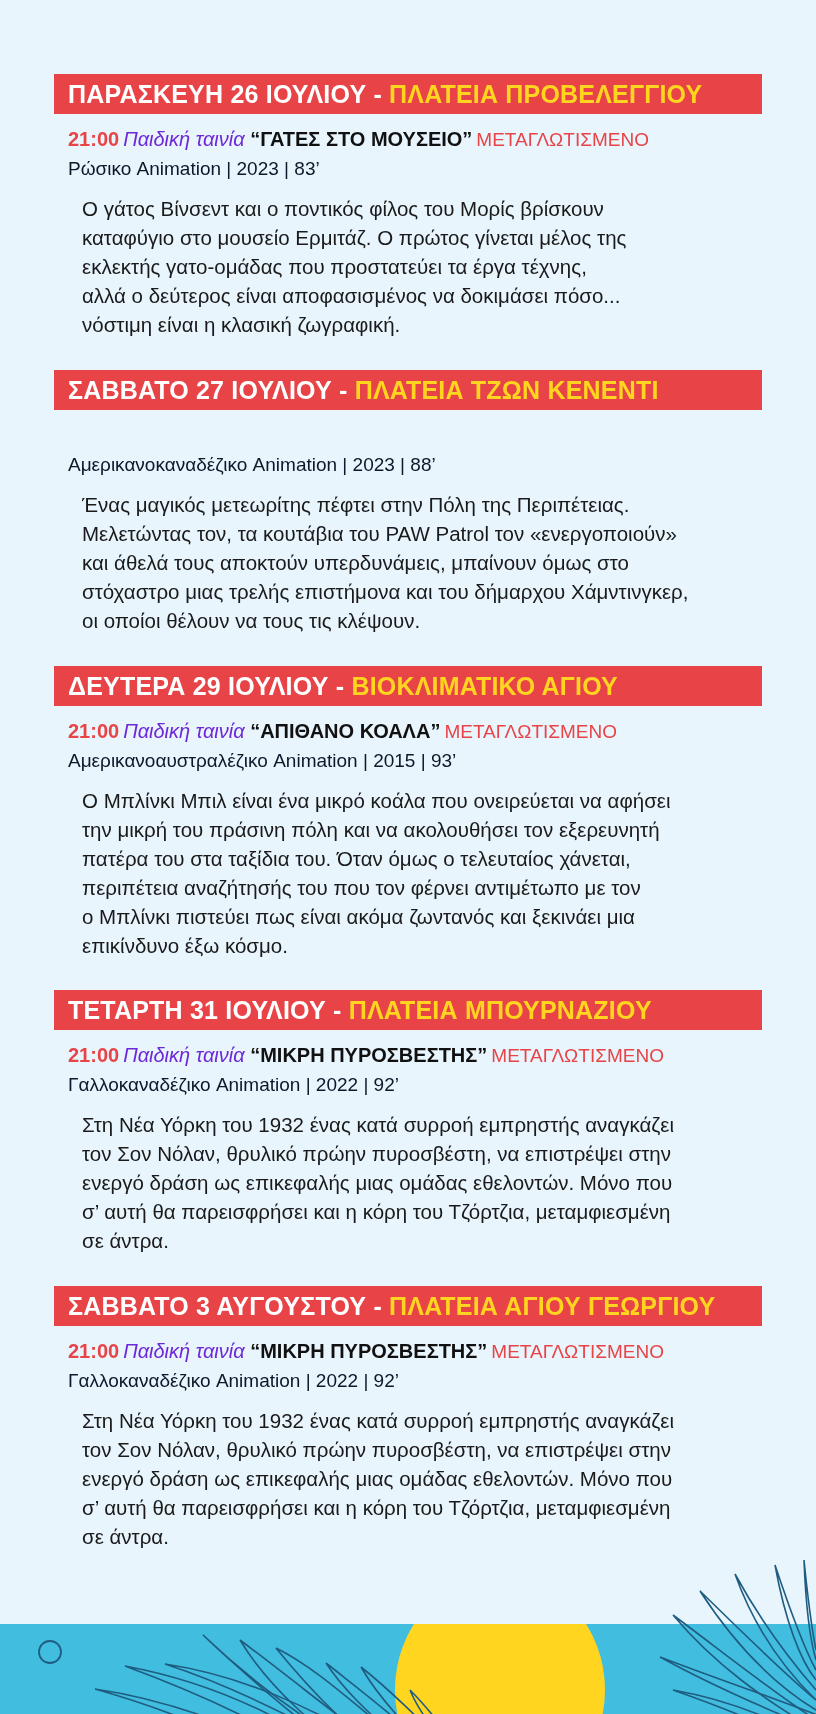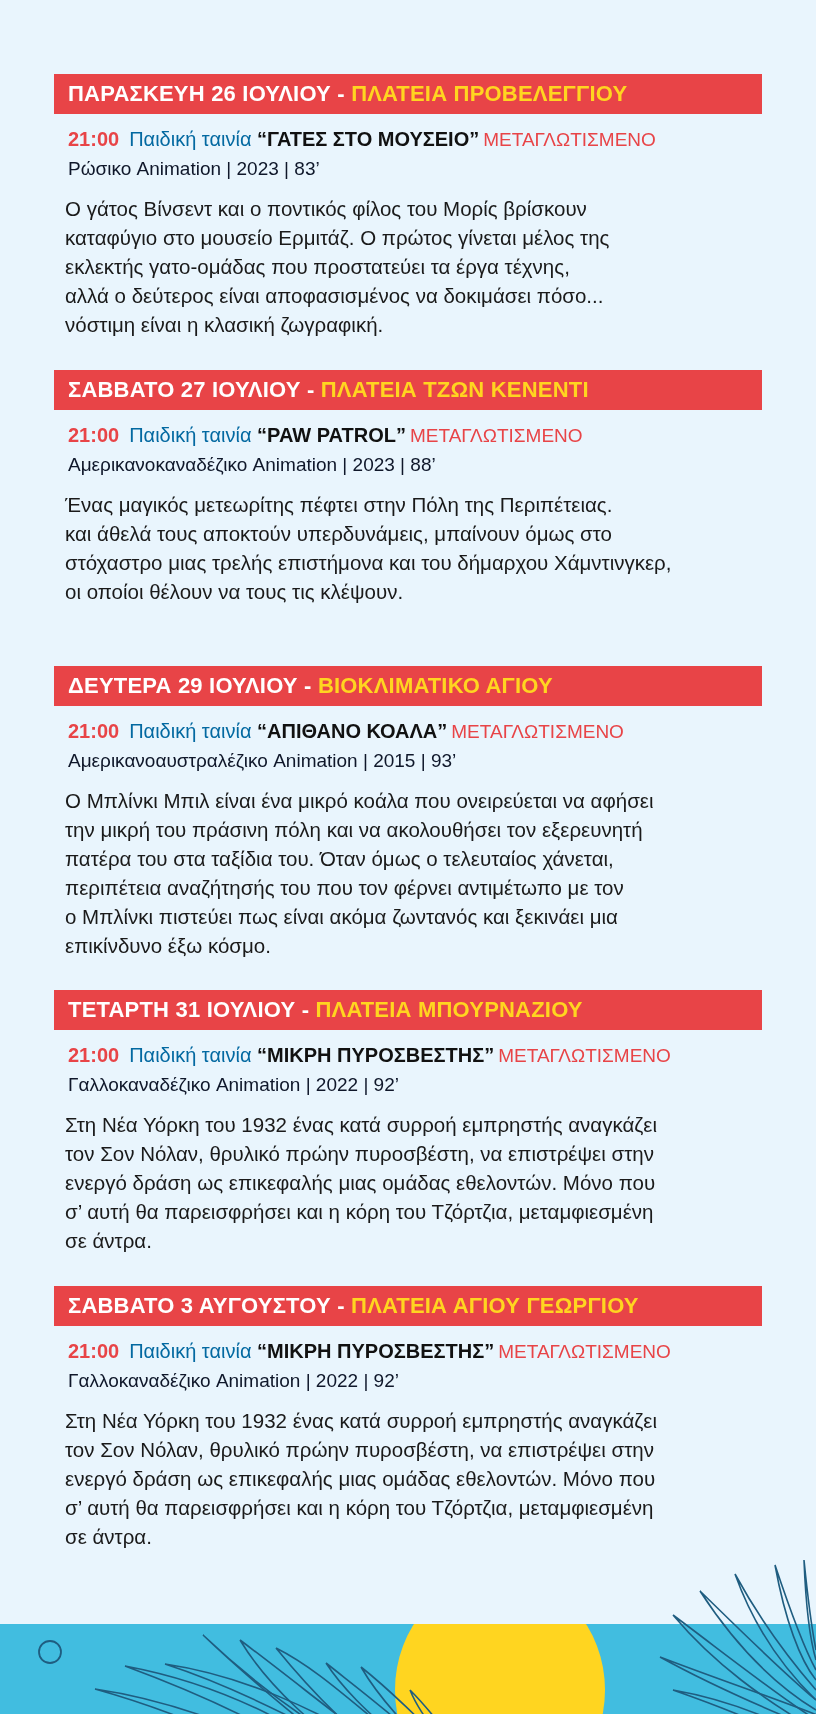--- a/index.html
+++ b/index.html
@@ -6,32 +6,32 @@
   body {
     width:816px; height:1714px; position:relative; overflow:hidden;
     background:#e9f5fd;
     font-family:"Liberation Sans", "DejaVu Sans", sans-serif;
     color:#1a1a1a;
   }
   .section { position:absolute; left:54px; width:708px; }
   .hdr {
     height:40px; background:#e84447; color:#ffffff;
     font-family:"Liberation Sans", sans-serif; font-weight:bold;
-    font-size:22px; line-height:40px; padding-left:14px;
+    font-size:25px; line-height:40px; padding-left:14px;
     letter-spacing:0.2px; white-space:nowrap; overflow:hidden;
     transform-origin:left center;
   }
   .hdr .place { color:#ffd520; }
   .timeline { position:absolute; left:14px; top:53px; font-size:20px; white-space:nowrap; line-height:24px; }
-  .timeline .time { color:#e84447; font-weight:bold; margin-right:10px; }
-  .timeline .kind { color:#0369a1; }
+  .timeline .time { color:#e84447; font-weight:bold; margin-right:4px; }
+  .timeline .kind { color:#6d28d9;font-style:italic; }
   .timeline .title { font-weight:bold; color:#111; }
   .timeline .dub { color:#e84447; font-size:19px; text-transform:uppercase; margin-left:4px; }
   .meta { position:absolute; left:14px; top:83px; font-size:19px; white-space:nowrap; line-height:24px; color:#0f172a; }
-  .desc { position:absolute; left:11px; top:120px; font-size:20.5px; line-height:29px; color:#1a1a1a; }
+  .desc { position:absolute; left:28px; top:120px; font-size:20.5px; line-height:29px; color:#1a1a1a; }
   .desc div { white-space:nowrap; }
   .banner { position:absolute; left:0; top:1624px; width:816px; height:90px; background:#41bde0; overflow:hidden; }
   .deco { position:absolute; left:0; top:1540px; width:816px; height:174px; pointer-events:none; }
 </style>
 </head>
 <body>
 
 <div class="section" style="top:74px;">
   <div class="hdr">
     <span>ΠΑΡΑΣΚΕΥΗ 26 ΙΟΥΛΙΟΥ - </span><span class="place">ΠΛΑΤΕΙΑ ΠΡΟΒΕΛΕΓΓΙΟΥ</span>
@@ -46,26 +46,24 @@
     <div>εκλεκτής γατο-ομάδας που προστατεύει τα έργα τέχνης,</div>
     <div>αλλά ο δεύτερος είναι αποφασισμένος να δοκιμάσει πόσο...</div>
     <div>νόστιμη είναι η κλασική ζωγραφική.</div>
   </div>
 </div>
 
 <div class="section" style="top:370px;">
   <div class="hdr">
     <span>ΣΑΒΒΑΤΟ 27 ΙΟΥΛΙΟΥ - </span><span class="place">ΠΛΑΤΕΙΑ ΤΖΩΝ ΚΕΝΕΝΤΙ</span>
   </div>
-  <div class="timeline">
-    <span class="time">21:00</span><span class="kind">Παιδική ταινία </span><span class="title">“PAW PATROL”</span><span class="dub">ΜΕΤΑΓΛΩΤΙΣΜΕΝΟ</span>
-  </div>
   <div class="meta">Αμερικανοκαναδέζικο Animation | 2023 | 88’</div>
   <div class="desc">
     <div>Ένας μαγικός μετεωρίτης πέφτει στην Πόλη της Περιπέτειας.</div>
+    <div>Μελετώντας τον, τα κουτάβια του PAW Patrol τον «ενεργοποιούν»</div>
     <div>και άθελά τους αποκτούν υπερδυνάμεις, μπαίνουν όμως στο</div>
     <div>στόχαστρο μιας τρελής επιστήμονα και του δήμαρχου Χάμντινγκερ,</div>
     <div>οι οποίοι θέλουν να τους τις κλέψουν.</div>
   </div>
 </div>
 
 <div class="section" style="top:666px;">
   <div class="hdr">
     <span>ΔΕΥΤΕΡΑ 29 ΙΟΥΛΙΟΥ - </span><span class="place">ΒΙΟΚΛΙΜΑΤΙΚΟ ΑΓΙΟΥ</span>
   </div>

